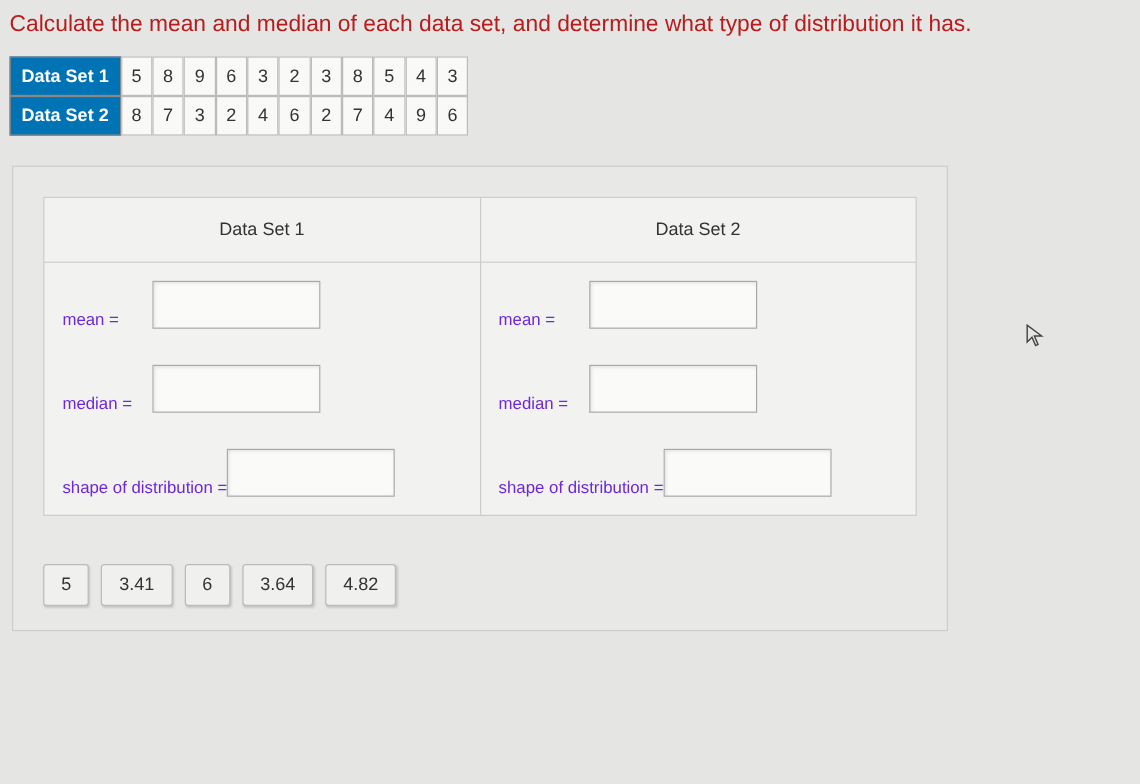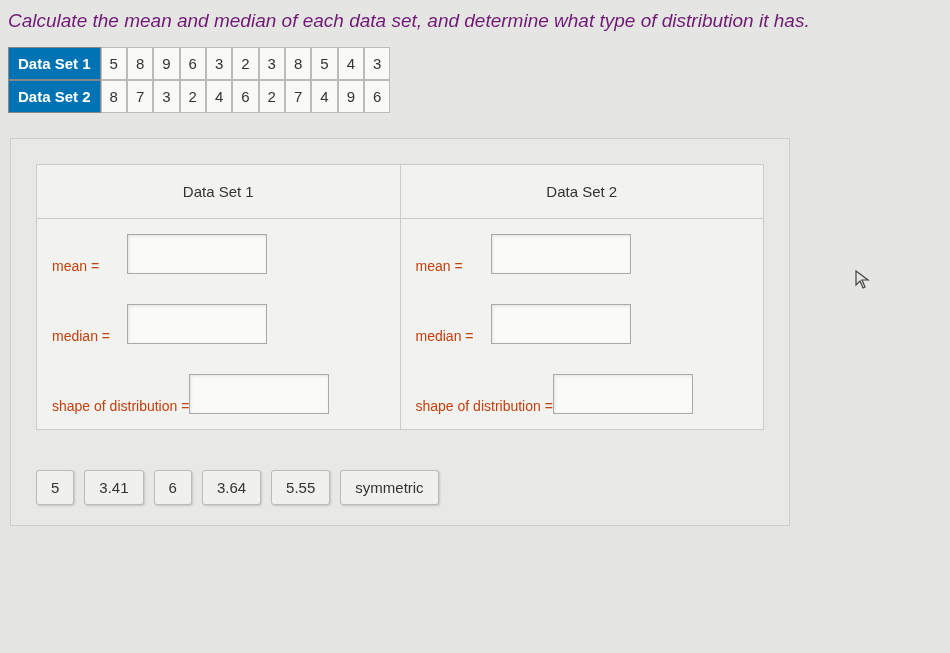--- a/index.html
+++ b/index.html
@@ -10,23 +10,22 @@
     body {
       width: 950px;
       height: 653px;
       background: #e5e5e3;
       font-family: Arial, sans-serif;
       color: #333;
       padding: 5px 0;
     }
     .question-text {
       font-size: 19px;
-      color: #701a75;
+      color: #b91c1c;
       padding: 5px 8px 15px 8px;
-      font-style: italic;
     }
     .data-tables {
       margin-left: 8px;
       margin-bottom: 25px;
     }
     .data-row {
       display: flex;
       align-items: stretch;
     }
     .data-label {
@@ -77,21 +76,21 @@
       border-bottom: 1px solid #ccc;
       color: #333;
     }
     .answer-row {
       display: flex;
       align-items: center;
       padding: 15px 15px;
     }
     .answer-label {
       font-size: 14px;
-      color: #c2410c;
+      color: #6d28d9;
       min-width: 75px;
       margin-top: 23px;
     }
     .answer-label.wide {
       min-width: 100px;
     }
     .drop-box {
       width: 140px;
       height: 40px;
       background: #fafaf9;
@@ -191,22 +190,21 @@
         <div class="drop-box"></div>
       </div>
     </div>
   </div>
 
   <div class="options-row">
     <div class="option-tile">5</div>
     <div class="option-tile">3.41</div>
     <div class="option-tile">6</div>
     <div class="option-tile">3.64</div>
-    <div class="option-tile">5.55</div>
-    <div class="option-tile">symmetric</div>
+    <div class="option-tile">4.82</div>
   </div>
 </div>
 
 <div class="cursor-pointer">
   <svg width="16" height="20" viewBox="0 0 16 20">
     <path d="M1 1 L1 15 L5 11 L8 18 L10 17 L7 10 L13 10 Z" fill="none" stroke="#444" stroke-width="1.2"></path>
   </svg>
 </div>
 
 </body></html>

